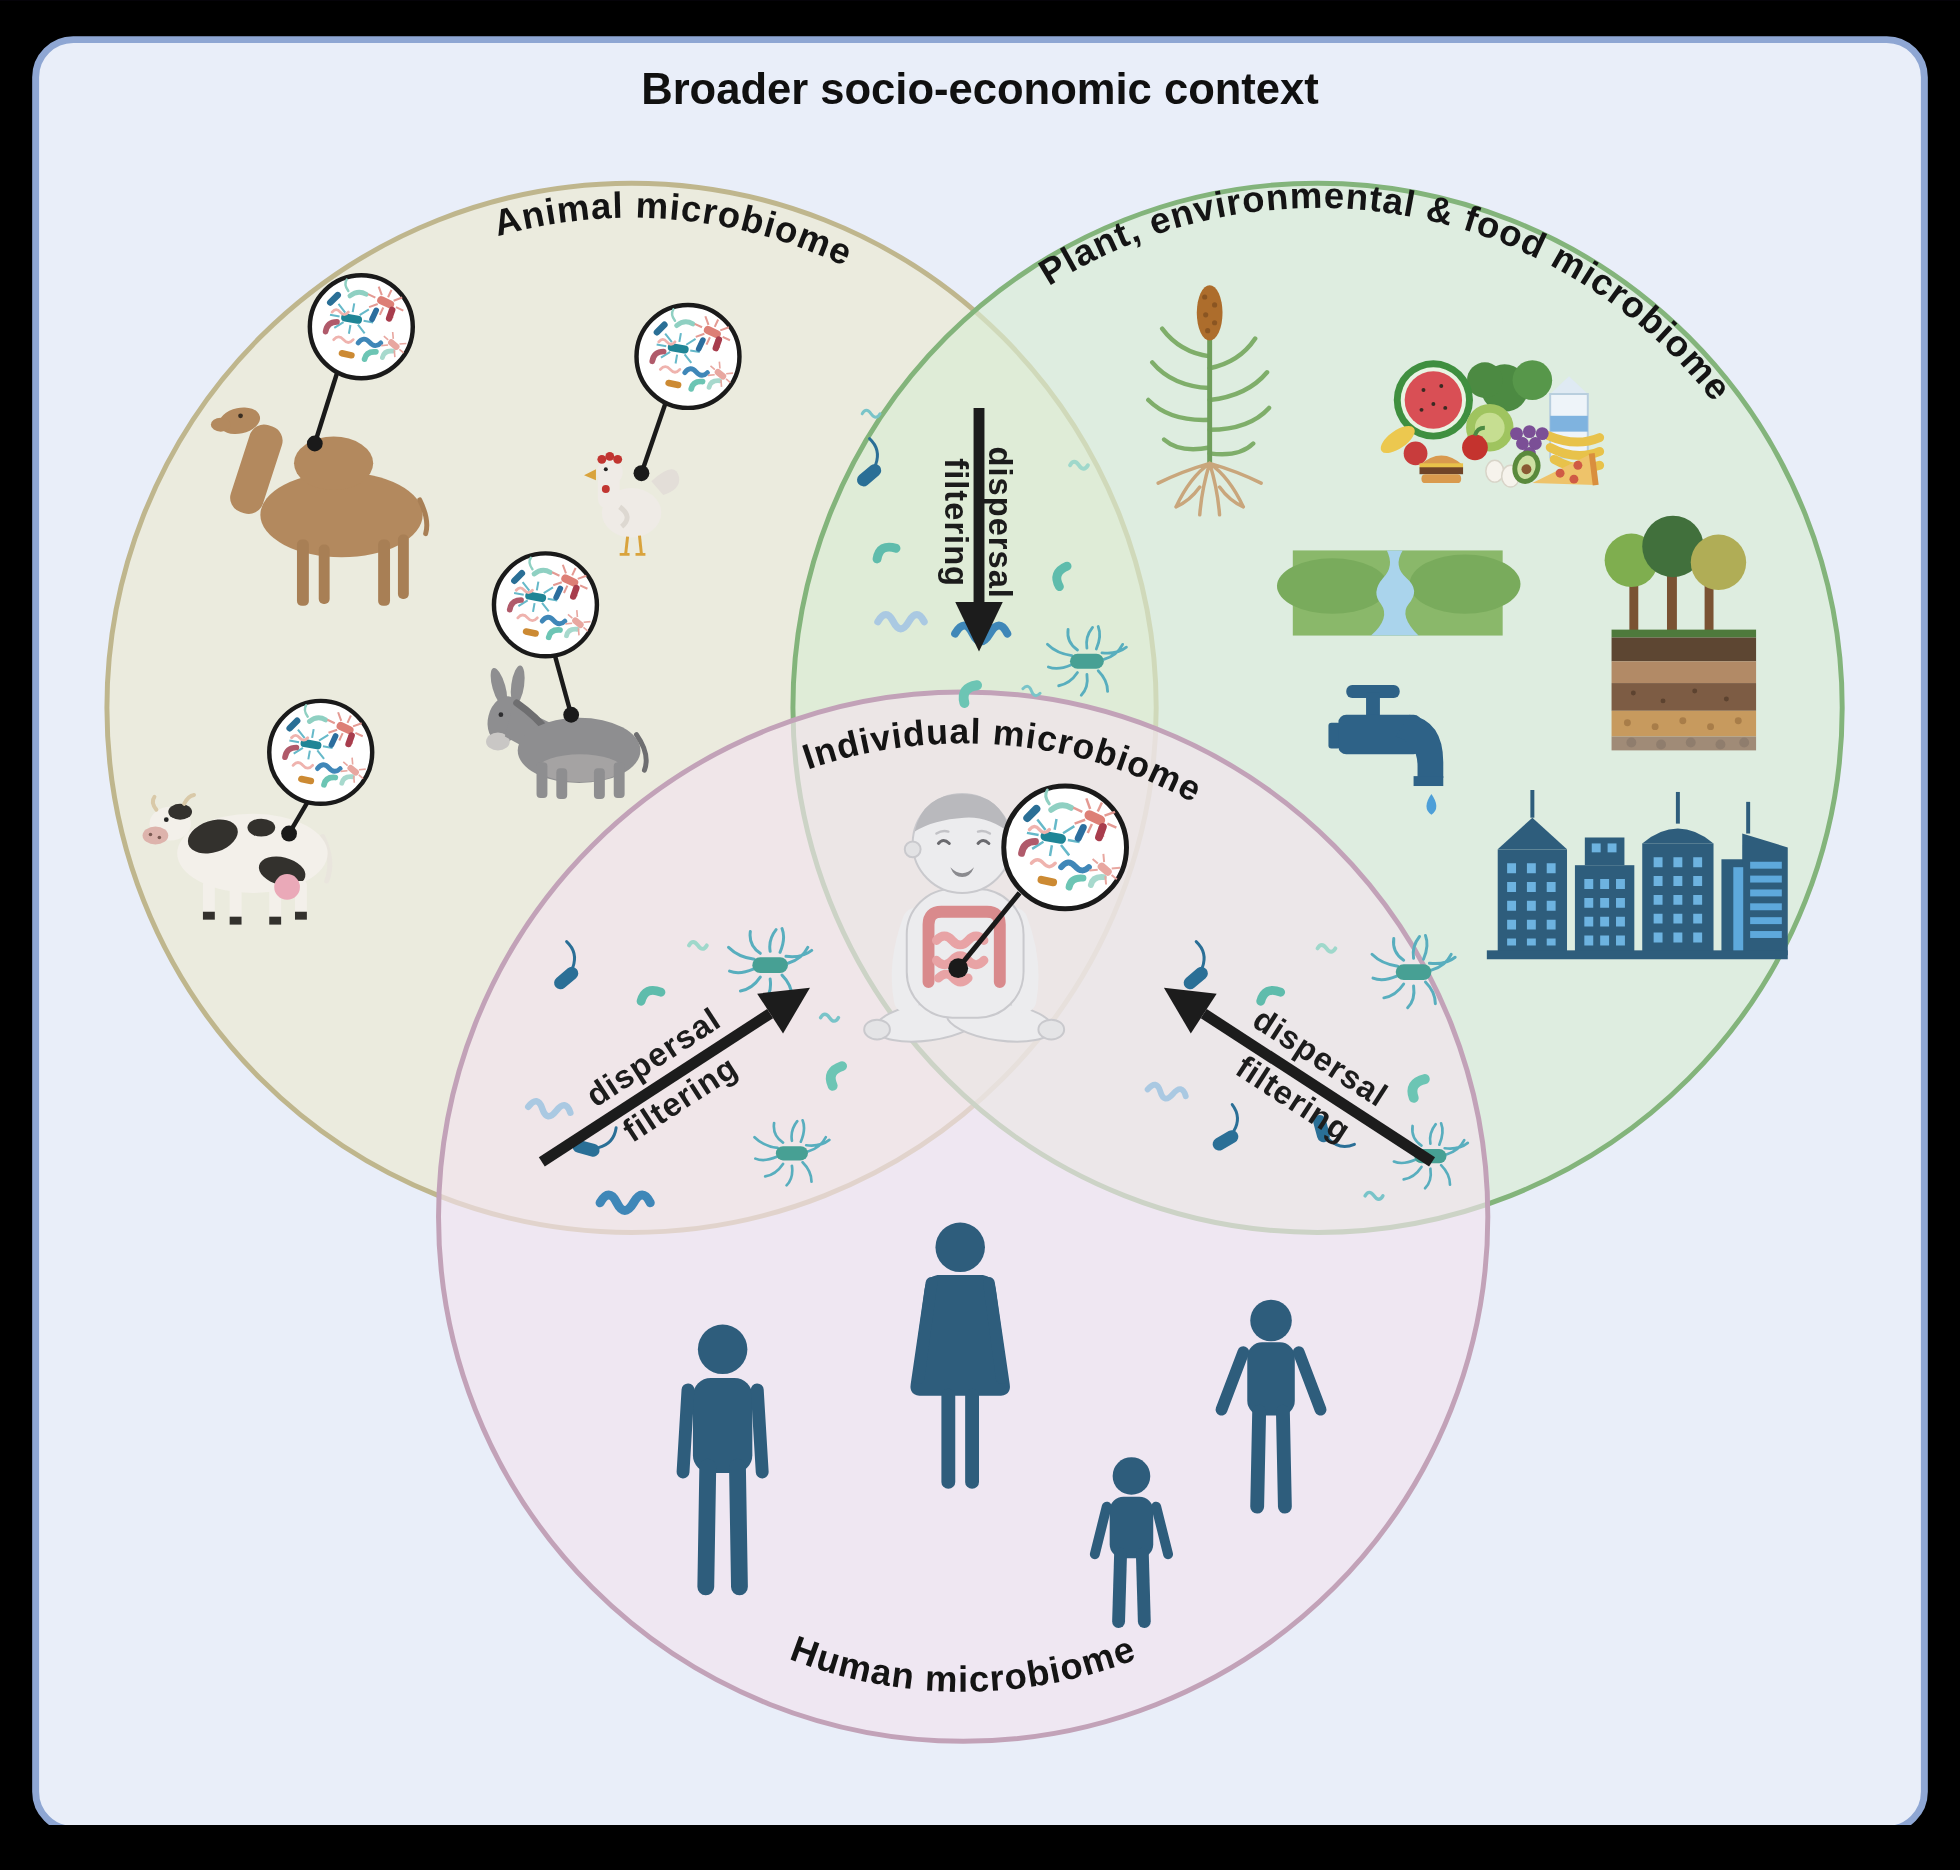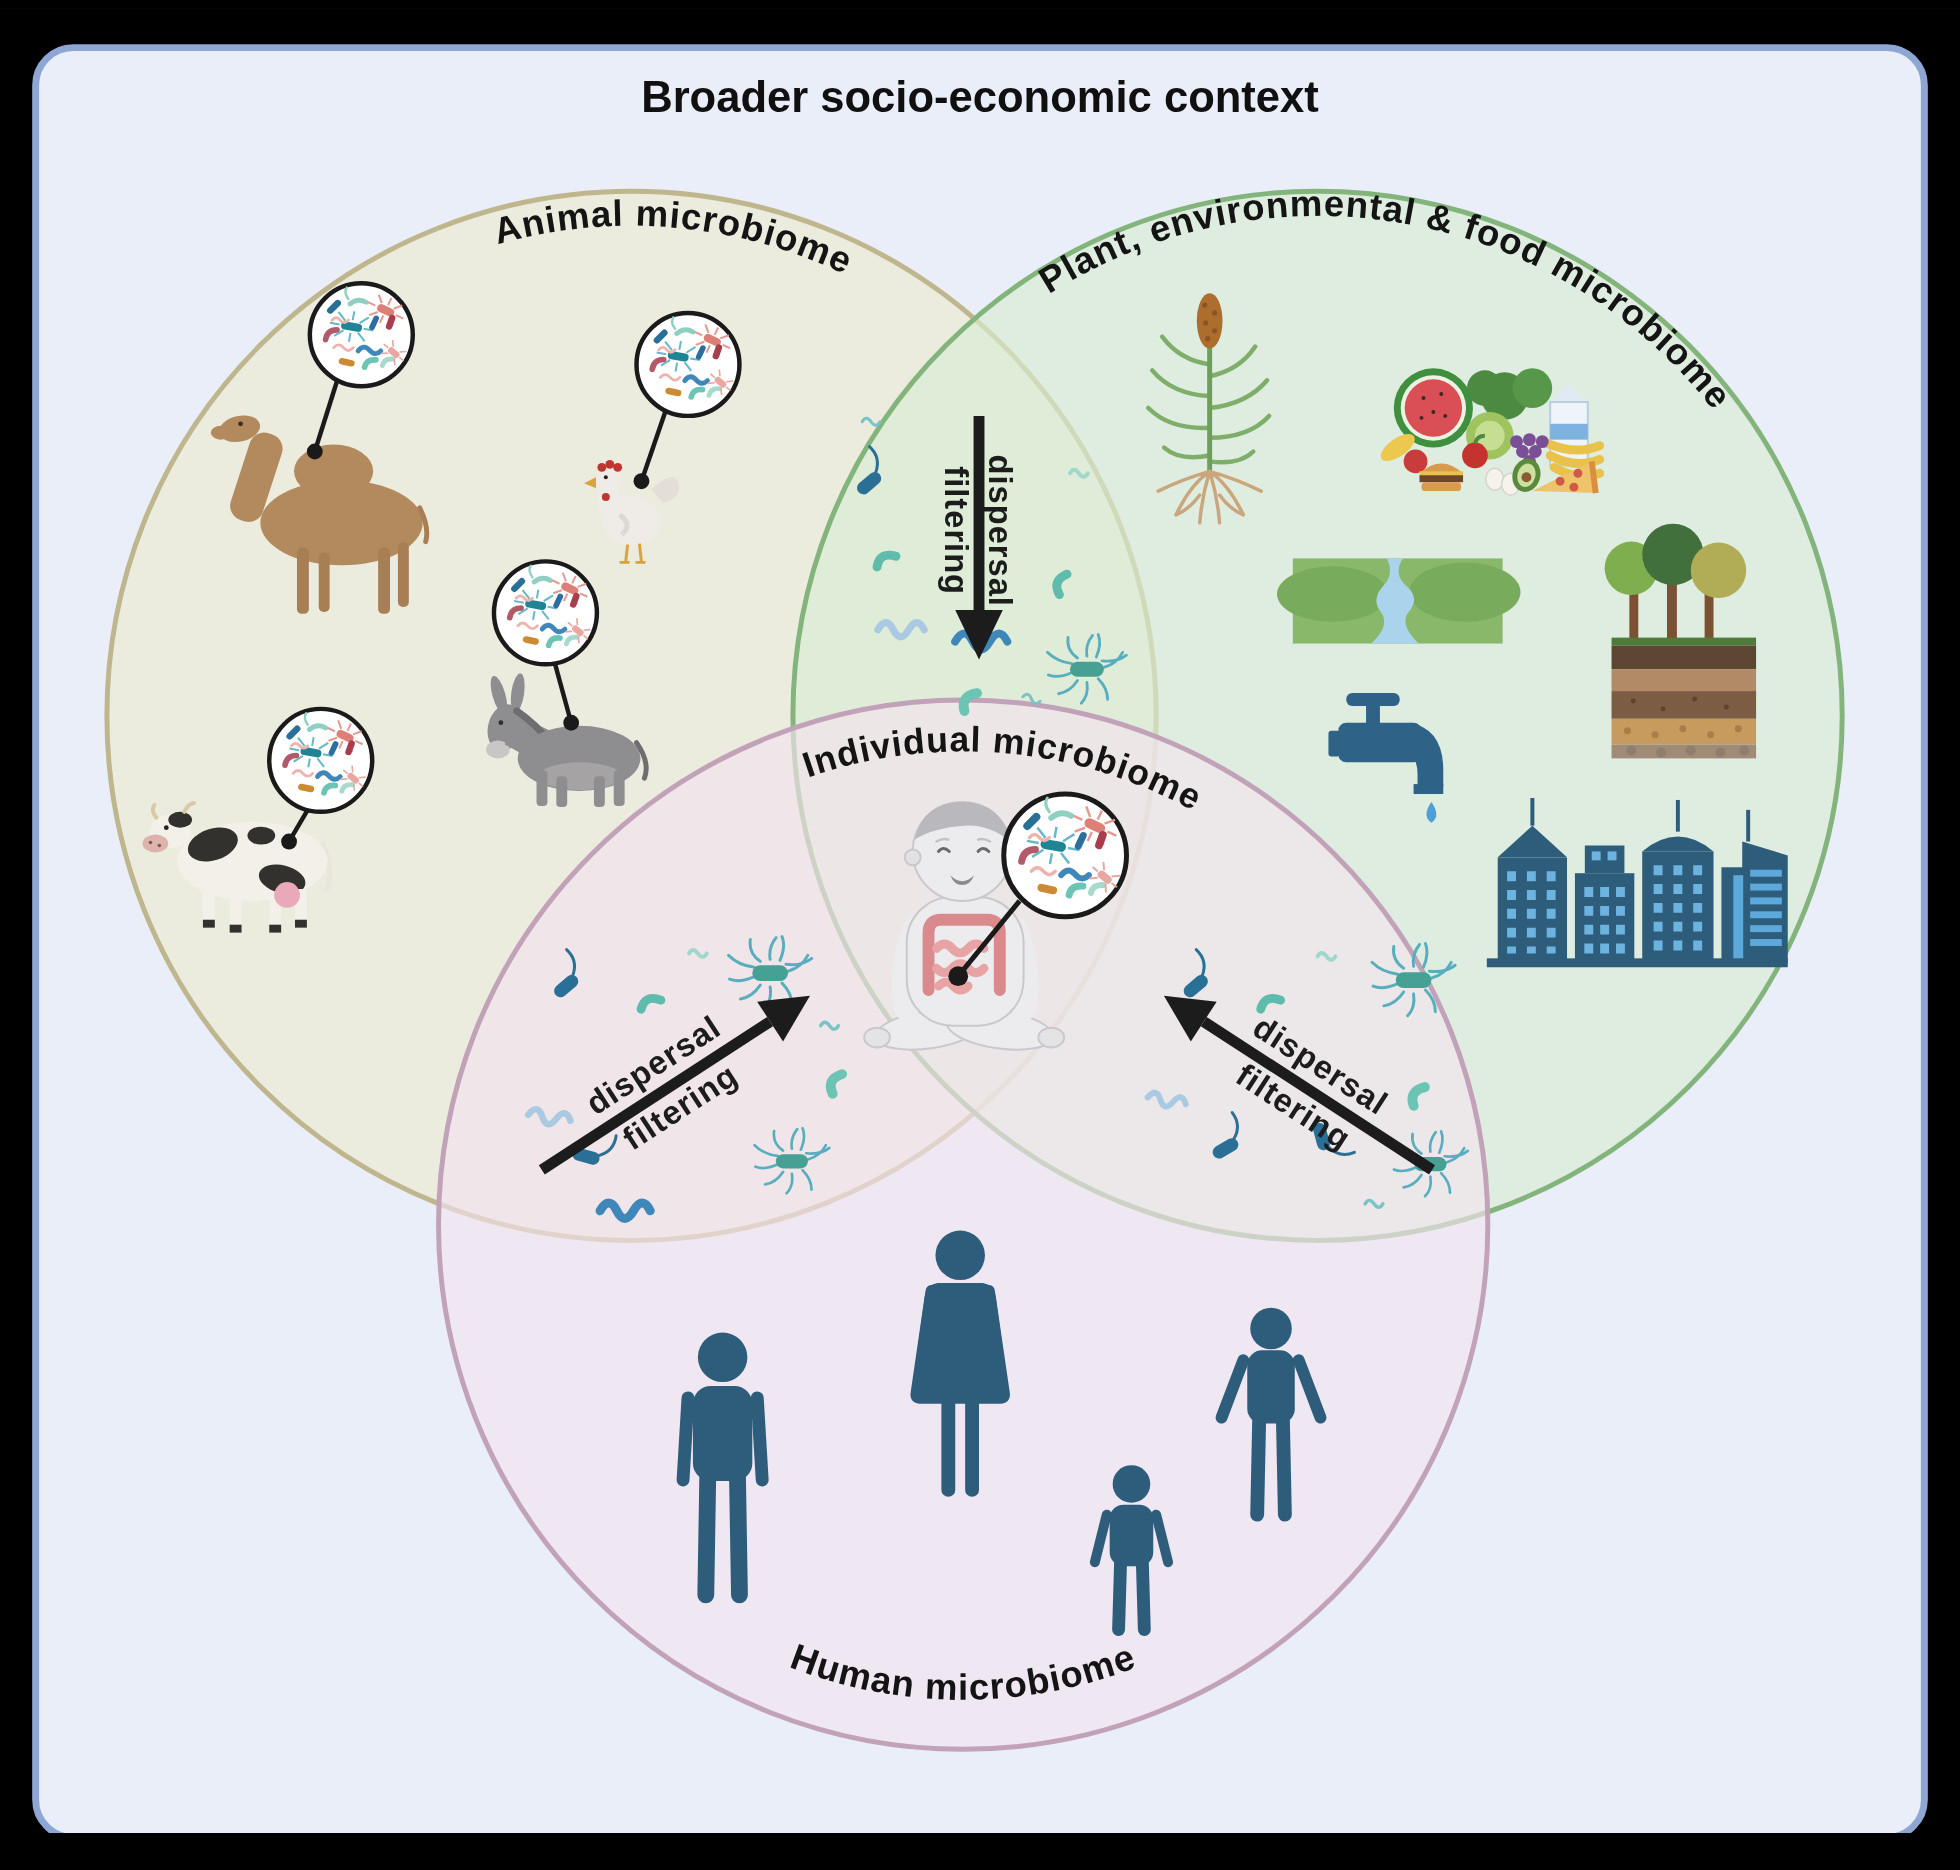--- a/index.html
+++ b/index.html
@@ -1,16 +1,16 @@
 <!DOCTYPE html>
 <html><head>
 <meta charset="utf-8">
 <style>
   html,body{margin:0;padding:0;background:#000;}
-  .stage{position:relative;width:1960px;height:1825px;background:#8b5cf6;overflow:hidden;margin-top:8px;}
+  .stage{position:relative;width:1960px;height:1825px;background:#8b5cf6;overflow:hidden;}
   svg{position:absolute;left:0;top:0;}
   text{font-family:"Liberation Sans","DejaVu Sans",sans-serif;}
   .title-t{font-size:44px;font-weight:700;fill:#101010;}
   .region-t{font-size:37px;font-weight:700;fill:#141414;letter-spacing:1px;}
   .indiv-t{font-size:36px;font-weight:700;fill:#141414;letter-spacing:1px;}
   .arrow-t{font-size:33px;font-weight:700;fill:#1c1c1c;letter-spacing:1px;}
 </style>
 </head>
 <body>
 

